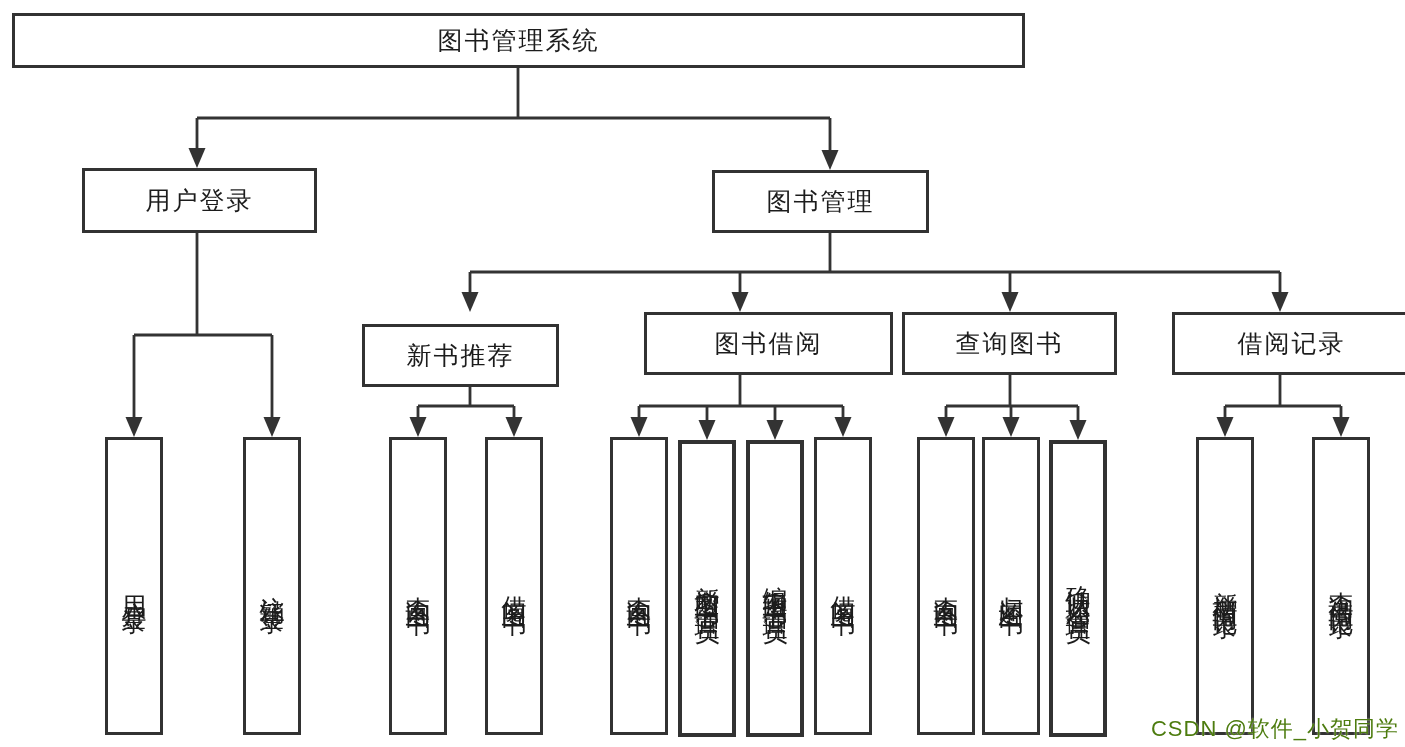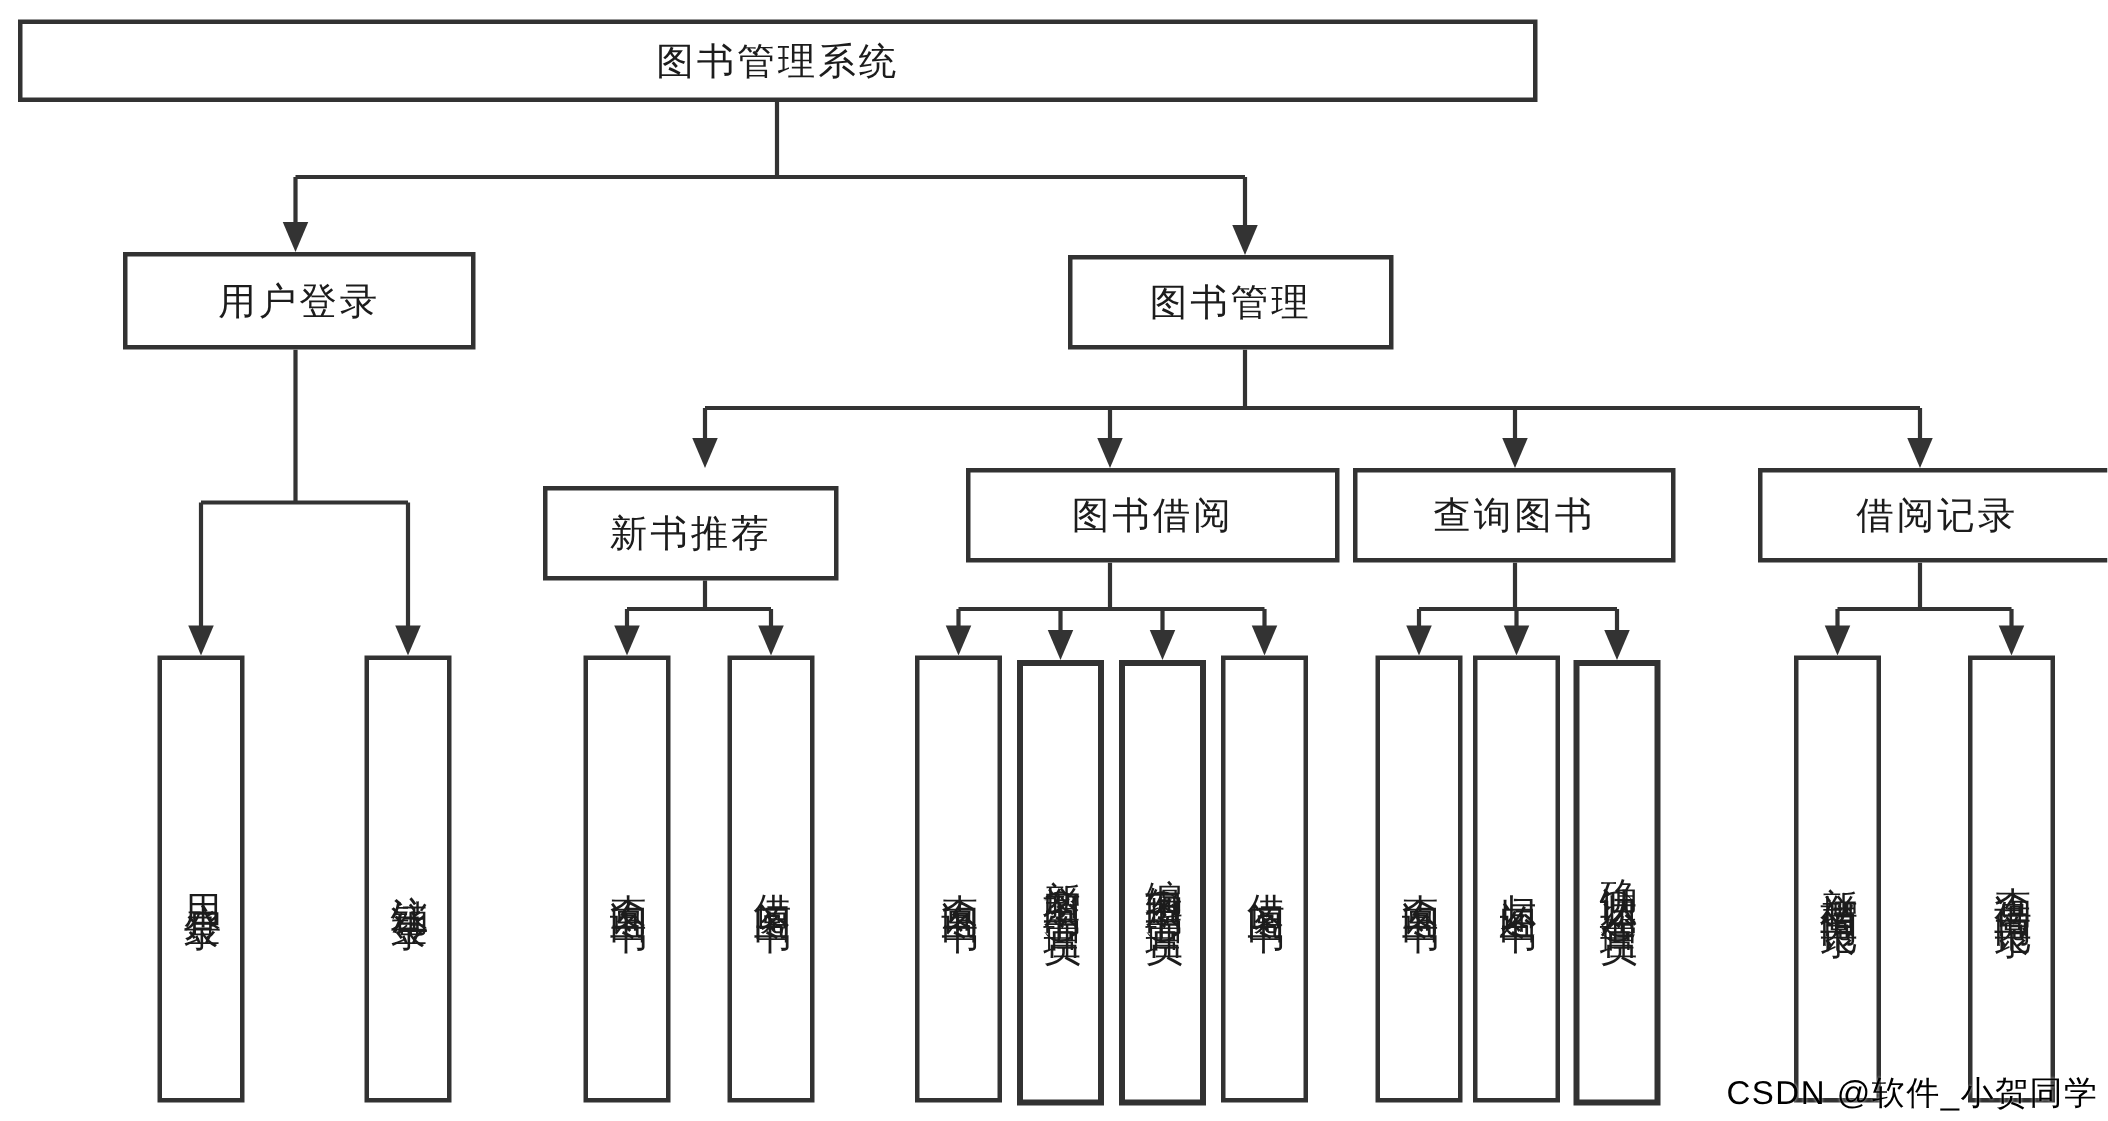--- a/index.html
+++ b/index.html
@@ -35,21 +35,21 @@
   .n-c2{left:678px; top:440px;width:58px;height:297px;}
   .n-c3{left:746px; top:440px;width:58px;height:297px;}
   .n-c4{left:814px; top:437px;width:58px;height:298px;}
   .n-d1{left:917px; top:437px;width:58px;height:298px;}
   .n-d2{left:982px; top:437px;width:58px;height:298px;}
   .n-d3{left:1049px;top:440px;width:58px;height:297px;}
   .n-e1{left:1196px;top:437px;width:58px;height:298px;}
   .n-e2{left:1312px;top:437px;width:58px;height:298px;}
   .watermark{
     position:absolute;right:6px;top:714px;z-index:5;
-    font-size:22px;letter-spacing:1px;color:#000000;white-space:nowrap;
+    font-size:22px;letter-spacing:1px;color:#4d7c0f;white-space:nowrap;
     text-shadow:0 0 2px rgba(255,255,255,.8);
   }
 </style>
 </head>
 <body>
 
 <div class="stage">
 
   <svg class="wires" width="1405" height="747" viewBox="0 0 1405 747">
     <g stroke="#333333" stroke-width="2.8" fill="none">

